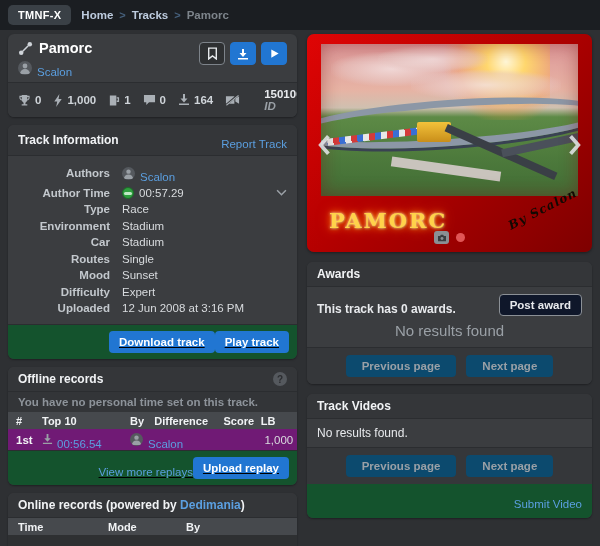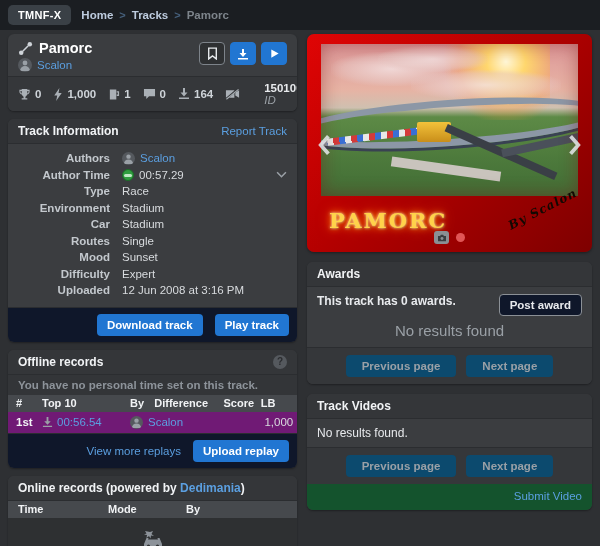--- a/index.html
+++ b/index.html
@@ -16,44 +16,44 @@
   .crumb-current { color:#7d848b; }
 
   
   .cols { display:flex; gap:10px; padding:4px 8px 0 8px; }
   .col-left { width:289px; display:flex; flex-direction:column; gap:8px; }
   .col-right { flex:1; display:flex; flex-direction:column; gap:10px; }
 
   .panel { background:#3b3d40; border-radius:6px; overflow:hidden; box-shadow:0 1px 2px rgba(0,0,0,.35); }
   .panel-header { display:flex; align-items:center; justify-content:space-between; background:#343639; padding:5px 10px; border-bottom:1px solid #2b2d30; }
   .panel-title { color:#f1f3f5; font-size:12px; font-weight:bold; }
-  .panel-footer { display:flex; align-items:center; justify-content:flex-end; gap:12px; background:#0f172a; border-top:1px solid #2b2d30; padding:6px 8px; }
-
-  a.link { color:#5b9fe0; text-decoration:none; font-size:11.5px; }
+  .panel-footer { display:flex; align-items:center; justify-content:flex-end; gap:0; background:#14532d; border-top:1px solid #2b2d30; padding:6px 8px;text-decoration:underline; }
+
+  a.link { color:#5b9fe0; text-decoration:none; font-size:11.5px;margin-top:8px; }
   .btn-blue { background:#2176d2; color:#fff; border:none; border-radius:4px; font-size:11.5px; font-weight:bold; padding:5px 10px; cursor:pointer; font-family:inherit; }
   .btn-dark { background:#0f172a; color:#e8eaed; border:1px solid #8b9096; border-radius:4px; font-size:11.5px; font-weight:bold; padding:4px 10px; cursor:pointer; font-family:inherit;margin-left:8px; }
   .btn-muted { background:#0c4a6e; color:#9aa0a6; border:none; border-radius:4px; font-size:11.5px; font-weight:bold; padding:5px 16px; cursor:pointer; font-family:inherit; }
   .icon { display:inline-flex; align-items:center; justify-content:center; flex:none; }
 
   
   .th-top { display:flex; justify-content:space-between; padding:6px 10px 4px 10px; }
   .th-title-row { display:flex; align-items:center; gap:6px; }
   .th-title { color:#fff; font-size:14.5px; font-weight:bold; }
   .th-author-row { display:flex; align-items:center; gap:5px; margin-top:2px; }
   .avatar { width:14px; height:14px; border-radius:50%; background:#55595e; display:inline-flex; align-items:center; justify-content:center; overflow:hidden; flex:none; }
   .th-actions { display:flex; gap:5px; align-items:flex-start; padding-top:2px; }
   .sq-btn { width:26px; height:23px; display:flex; align-items:center; justify-content:center; border-radius:4px; cursor:pointer; }
   .sq-dark { background:#2e3032; border:1px solid #7d838a; color:#e4e7ea; }
   .sq-blue { background:#2176d2; border:1px solid #2176d2; color:#fff; }
   .stats-bar { display:flex; align-items:center; gap:12px; background:#35373a; border-top:1px solid #2b2d30; padding:5px 10px; }
   .stat { display:flex; align-items:center; gap:4px; color:#aab0b6; font-size:11.5px; font-weight:bold; }
   .stat .num { color:#cfd4d9; }
   .stats-spacer { flex:1; }
   .track-id { color:#e8eaed; font-size:11.5px; font-weight:bold; }
-  .track-id .id-suffix { color:#9aa0a6; font-style:italic; font-weight:normal; }
+  .track-id .id-suffix { color:#9aa0a6; font-style:italic; font-weight:bold; }
 
   
   .ti-body { padding:6px 10px 8px 10px; }
   .ti-row { display:flex; align-items:center; min-height:16.5px; padding:1.2px 0; }
   .ti-label { width:104px; text-align:right; color:#c3c8cd; font-size:11.5px; font-weight:bold; padding-right:12px; flex:none; }
   .ti-value { color:#d8dbde; font-size:11.5px; display:flex; align-items:center; gap:5px; flex:1; }
   .medal { width:12px; height:12px; border-radius:50%; background:#2f9e3f; border:1px solid #1c6b28; position:relative; flex:none; }
   .medal::after { content:""; position:absolute; left:1px; right:1px; top:4px; height:3px; background:#bfe8c4; border-radius:2px; }
   .ti-expand { margin-left:auto; color:#9aa0a6; cursor:pointer; }
 
@@ -91,21 +91,21 @@
   .scr-shadow { position:absolute; inset:0; box-shadow:inset 0 0 18px rgba(120,20,20,.45); }
   .img-title { position:absolute; left:22px; bottom:19px; font-family:"DejaVu Serif", serif; font-weight:bold; font-size:21px; letter-spacing:2px; color:#ffd24a; text-shadow:0 0 3px #fff3c0, 0 0 7px #ff8c00, 0 0 14px #ff5500, 1px 1px 2px #7a2a00; }
   .img-byline { position:absolute; right:12px; bottom:36px; font-family:"DejaVu Serif", serif; font-style:italic; font-weight:bold; font-size:12px; color:#120802; transform:rotate(-27deg); letter-spacing:1px; }
   .car-btn { position:absolute; top:96px; width:22px; height:30px; background:transparent; border:none; color:#e6e9ec; cursor:pointer; display:flex; align-items:center; justify-content:center; opacity:.85; }
   .car-left { left:6px; } .car-right { right:6px; }
   .indicators { position:absolute; bottom:8px; left:0; right:0; display:flex; align-items:center; justify-content:center; gap:7px; }
   .ind-cam { width:15px; height:13px; border-radius:3px; background:#8a8f94; color:#3a3d40; display:flex; align-items:center; justify-content:center; cursor:pointer; }
   .ind-dot { width:9px; height:9px; border-radius:50%; background:#e05555; cursor:pointer; }
 
   
-  .aw-row { display:flex; align-items:flex-start; justify-content:space-between; padding:7px 10px 2px 10px; }
+  .aw-row { display:flex; align-items:flex-end; justify-content:space-between; padding:7px 10px 2px 10px; }
   .aw-text { color:#e8eaed; font-size:12px; font-weight:bold; }
   .center-muted { text-align:center; color:#9aa0a6; font-size:15px; padding:4px 0 8px 0; }
   .pager { display:flex; justify-content:center; gap:10px; background:#35373a; border-top:1px solid #2b2d30; padding:7px 0; }
 
   
   .tv-empty { color:#e8eaed; font-size:12px; padding:7px 10px; border-bottom:1px solid #2b2d30; }
   .tv-submit { display:flex; justify-content:flex-end; padding:6px 10px 8px 10px; background:#14532d; }
 
   svg { display:block; }
 </style>

